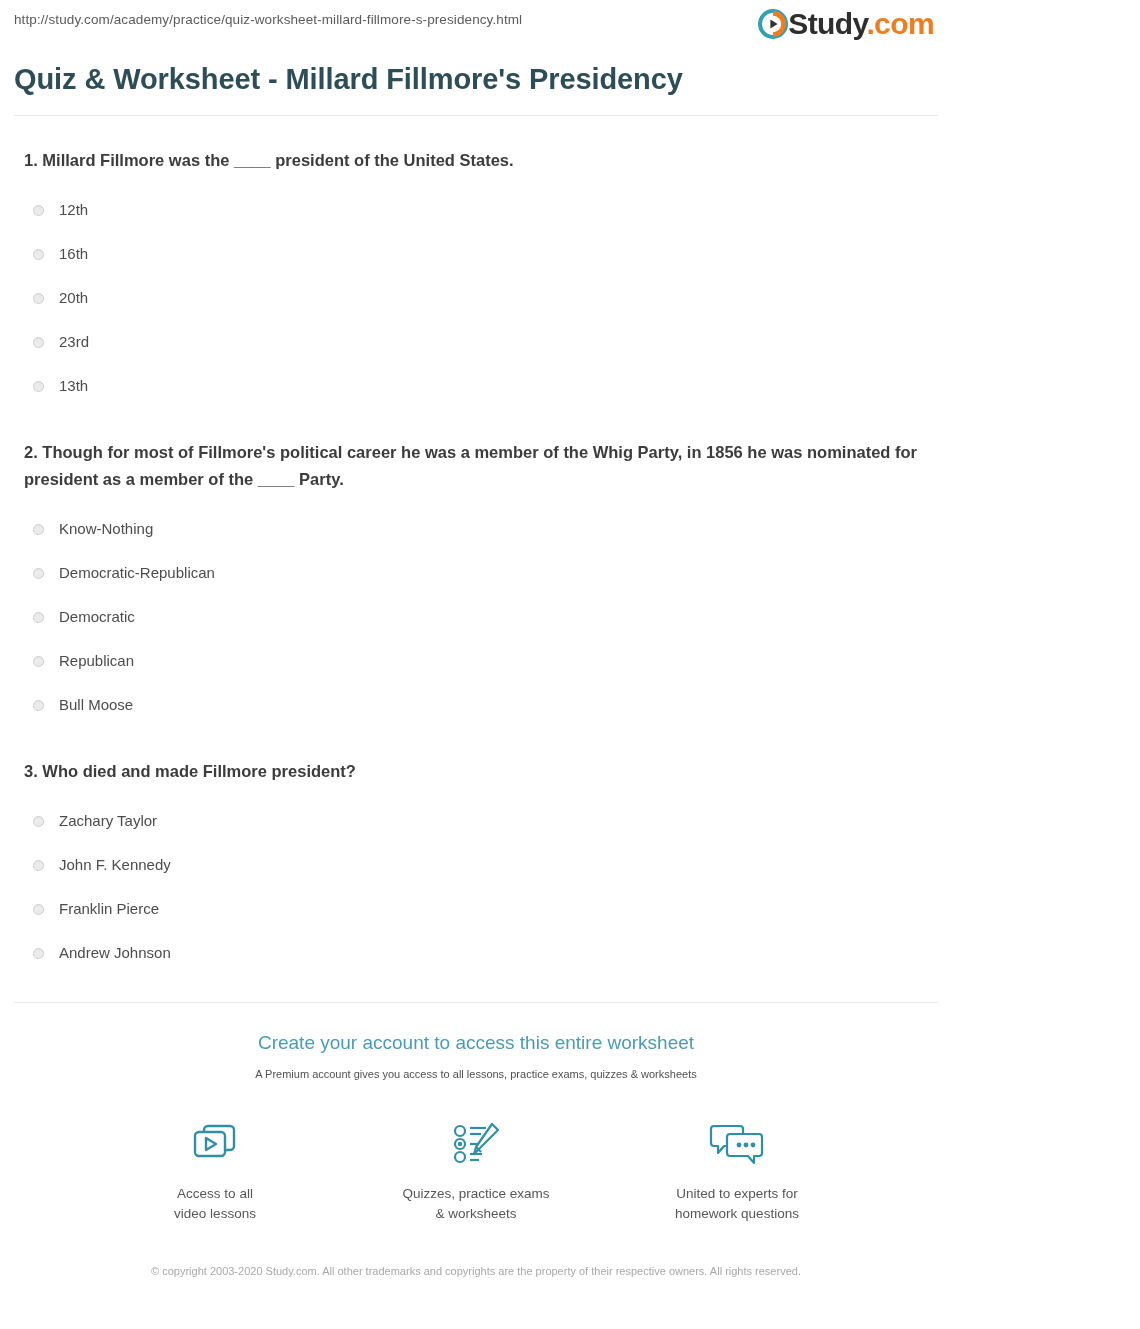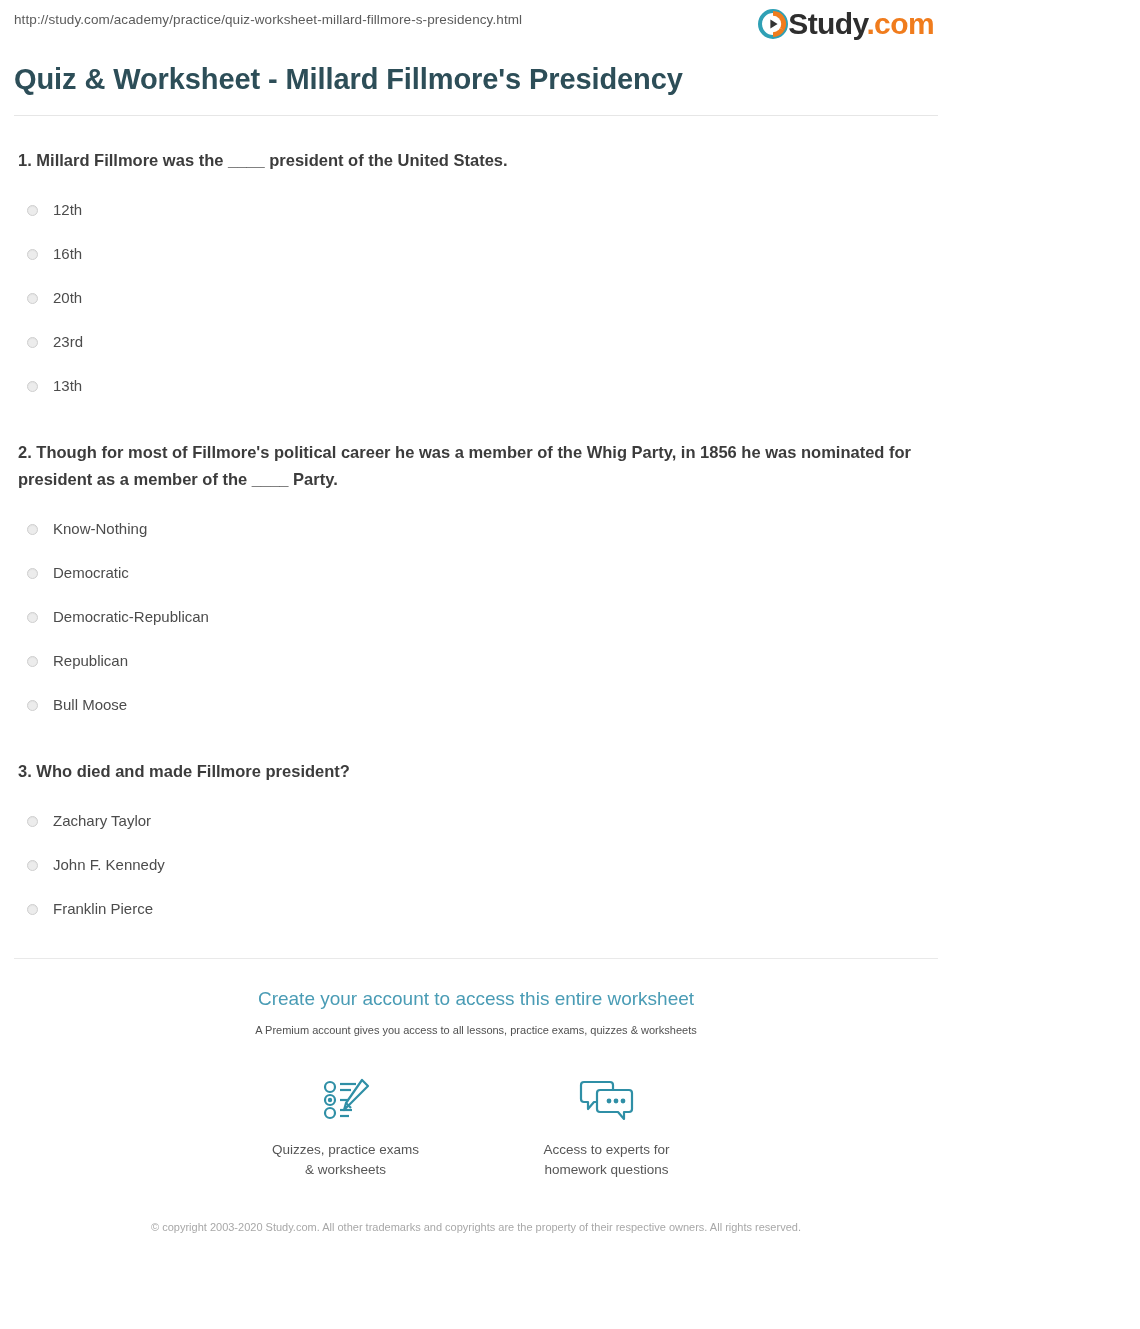--- a/index.html
+++ b/index.html
@@ -55,21 +55,21 @@
     letter-spacing: -0.1px;
     line-height: 38px;
   }
   .rule {
     height: 1px;
     background: #e6e6e6;
     margin: 17px 14px 0 14px;
   }
 
   
-  .questions { padding: 0 18px; }
+  .questions { padding: 0 24px; }
   .question { margin-top: 31px; }
   .q-text {
     font-size: 16.5px;
     font-weight: 700;
     color: #3c3c3c;
     line-height: 27px;
     margin: 0 0 14px 0;
     max-width: 1095px;
   }
   .options { list-style: none; margin: 0; padding: 0; }
@@ -201,25 +201,25 @@
 
     <div class="question">
       <p class="q-text">2. Though for most of Fillmore's political career he was a member of the Whig Party, in 1856 he was nominated for president as a member of the ____ Party.</p>
       <ul class="options">
         <li class="option">
           <span class="radio"></span>
           <span class="option-label">Know-Nothing</span>
         </li>
         <li class="option">
           <span class="radio"></span>
+          <span class="option-label">Democratic-Republican</span>
+        </li>
+        <li class="option">
+          <span class="radio"></span>
           <span class="option-label">Democratic</span>
-        </li>
-        <li class="option">
-          <span class="radio"></span>
-          <span class="option-label">Democratic-Republican</span>
         </li>
         <li class="option">
           <span class="radio"></span>
           <span class="option-label">Republican</span>
         </li>
         <li class="option">
           <span class="radio"></span>
           <span class="option-label">Bull Moose</span>
         </li>
       </ul>
@@ -233,33 +233,50 @@
           <span class="option-label">Zachary Taylor</span>
         </li>
         <li class="option">
           <span class="radio"></span>
           <span class="option-label">John F. Kennedy</span>
         </li>
         <li class="option">
           <span class="radio"></span>
           <span class="option-label">Franklin Pierce</span>
         </li>
+        <li class="option">
+          <span class="radio"></span>
+          <span class="option-label">Andrew Johnson</span>
+        </li>
       </ul>
     </div>
 
   </div>
 
   <div class="footer-rule"></div>
 
   <div class="cta">
     <a class="cta-link" href="#">Create your account to access this entire worksheet</a>
     <div class="cta-sub">A Premium account gives you access to all lessons, practice exams, quizzes &amp; worksheets</div>
 
     <div class="features">
 
+      <div class="feature">
+        <div class="feature-icon">
+          <svg width="56" height="50" viewBox="0 0 56 50">
+            <rect x="17" y="7" width="30" height="24" rx="4" fill="none" stroke="#2f8fa6" stroke-width="2.4"></rect>
+            <rect x="8" y="13" width="30" height="24" rx="4" fill="#ffffff" stroke="#2f8fa6" stroke-width="2.4"></rect>
+            <path d="M19 19 L29 25 L19 31 Z" fill="none" stroke="#2f8fa6" stroke-width="2.4" stroke-linejoin="round"></path>
+          </svg>
+        </div>
+        <div class="feature-label">
+          <span>Access to all</span><br>
+          <span>video lessons</span>
+        </div>
+      </div>
 
       <div class="feature">
         <div class="feature-icon">
           <svg width="56" height="50" viewBox="0 0 56 50">
             <circle cx="12" cy="12" r="5" fill="none" stroke="#2f8fa6" stroke-width="2.2"></circle>
             <circle cx="12" cy="25" r="5" fill="none" stroke="#2f8fa6" stroke-width="2.2"></circle>
             <circle cx="12" cy="25" r="2.2" fill="#2f8fa6"></circle>
             <circle cx="12" cy="38" r="5" fill="none" stroke="#2f8fa6" stroke-width="2.2"></circle>
             <line x1="22" y1="9" x2="38" y2="9" stroke="#2f8fa6" stroke-width="2.2"></line>
             <line x1="22" y1="15" x2="33" y2="15" stroke="#2f8fa6" stroke-width="2.2"></line>
@@ -280,21 +297,21 @@
         <div class="feature-icon">
           <svg width="58" height="50" viewBox="0 0 58 50">
             <path d="M6 7 h26 a3 3 0 0 1 3 3 v14 a3 3 0 0 1 -3 3 h-16 l-6 7 v-7 h-4 a3 3 0 0 1 -3 -3 v-14 a3 3 0 0 1 3 -3 z" fill="none" stroke="#2f8fa6" stroke-width="2.2" stroke-linejoin="round"></path>
             <path d="M22 15 h29 a3 3 0 0 1 3 3 v16 a3 3 0 0 1 -3 3 h-5 v7 l-6 -7 h-18 a3 3 0 0 1 -3 -3 v-16 a3 3 0 0 1 3 -3 z" fill="#ffffff" stroke="#2f8fa6" stroke-width="2.2" stroke-linejoin="round"></path>
             <circle cx="31" cy="26" r="2.4" fill="#2f8fa6"></circle>
             <circle cx="38" cy="26" r="2.4" fill="#2f8fa6"></circle>
             <circle cx="45" cy="26" r="2.4" fill="#2f8fa6"></circle>
           </svg>
         </div>
         <div class="feature-label">
-          <span>Access to experts for</span><br>
+          <span>United to experts for</span><br>
           <span>homework questions</span>
         </div>
       </div>
 
     </div>
 
     <div class="copyright">© copyright 2003-2020 Study.com. All other trademarks and copyrights are the property of their respective owners. All rights reserved.</div>
   </div>
 
 </div>

